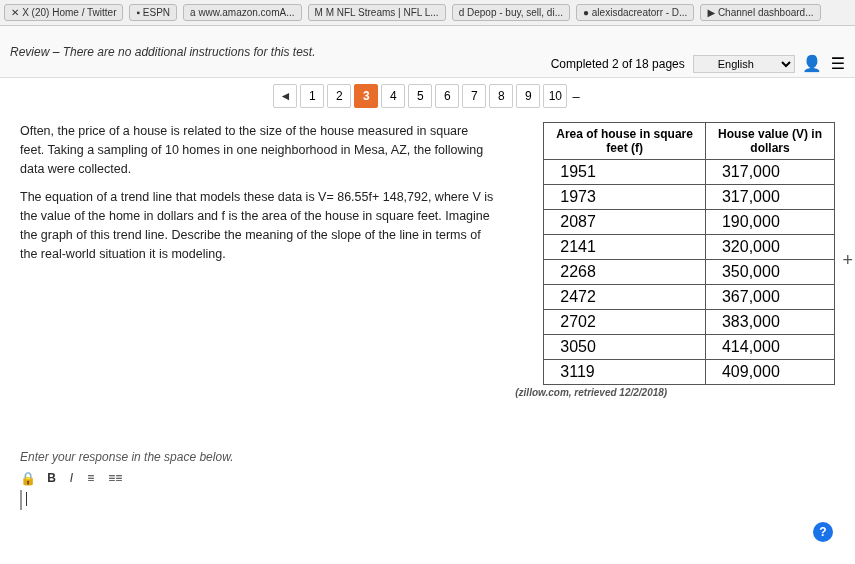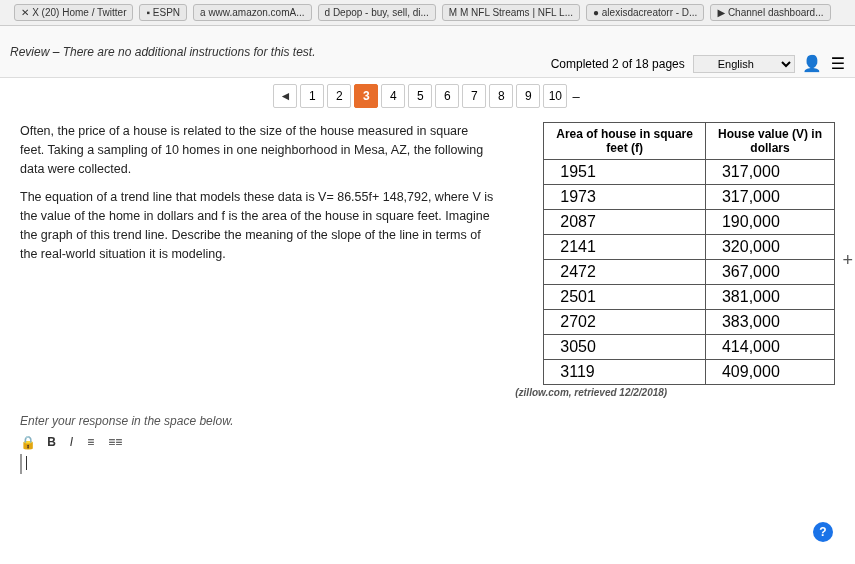--- a/index.html
+++ b/index.html
@@ -9,21 +9,21 @@
       background: #fff;
       width: 855px;
       min-height: 564px;
       overflow: hidden;
     }
 
     
     .browser-bar {
       background: #f1f1f1;
       border-bottom: 1px solid #ccc;
-      padding: 4px 14px;
+      padding: 4px 4px;
       display: flex;
       align-items: center;
       gap: 6px;
       font-size: 11px;
       white-space: nowrap;
       overflow: hidden;
     }
     .nav-tab-item {
       font-size: 10px;
       color: #333;
@@ -161,20 +161,21 @@
 
     
     .bottom-section {
       padding: 6px 20px 0 20px;
     }
     .enter-response-label {
       font-size: 12px;
       color: #555;
       margin-bottom: 6px;
       font-style: italic;
+      margin-top: 36px;
     }
     .toolbar-row {
       display: flex;
       align-items: center;
       gap: 8px;
       margin-bottom: 4px;
     }
     .toolbar-btn {
       font-size: 12px;
       color: #333;
@@ -226,26 +227,26 @@
   </span>
   <span class="nav-tab-item">
     <span>▪</span>
     <span>ESPN</span>
   </span>
   <span class="nav-tab-item">
     <span>a</span>
     <span>www.amazon.comA...</span>
   </span>
   <span class="nav-tab-item">
+    <span>M</span>
+    <span>M NFL Streams | NFL L...</span>
+  </span>
+  <span class="nav-tab-item">
     <span>d</span>
     <span>Depop - buy, sell, di...</span>
-  </span>
-  <span class="nav-tab-item">
-    <span>M</span>
-    <span>M NFL Streams | NFL L...</span>
   </span>
   <span class="nav-tab-item">
     <span>●</span>
     <span>alexisdacreatorr - D...</span>
   </span>
   <span class="nav-tab-item">
     <span>▶</span>
     <span>Channel dashboard...</span>
   </span>
 </div>
@@ -311,26 +312,26 @@
           </tr>
           <tr>
             <td>2087</td>
             <td>190,000</td>
           </tr>
           <tr>
             <td>2141</td>
             <td>320,000</td>
           </tr>
           <tr>
+            <td>2268</td>
+            <td>350,000</td>
+          </tr>
+          <tr>
             <td>2472</td>
             <td>367,000</td>
-          </tr>
-          <tr>
-            <td>2501</td>
-            <td>381,000</td>
           </tr>
           <tr>
             <td>2702</td>
             <td>383,000</td>
           </tr>
           <tr>
             <td>3050</td>
             <td>414,000</td>
           </tr>
           <tr>

